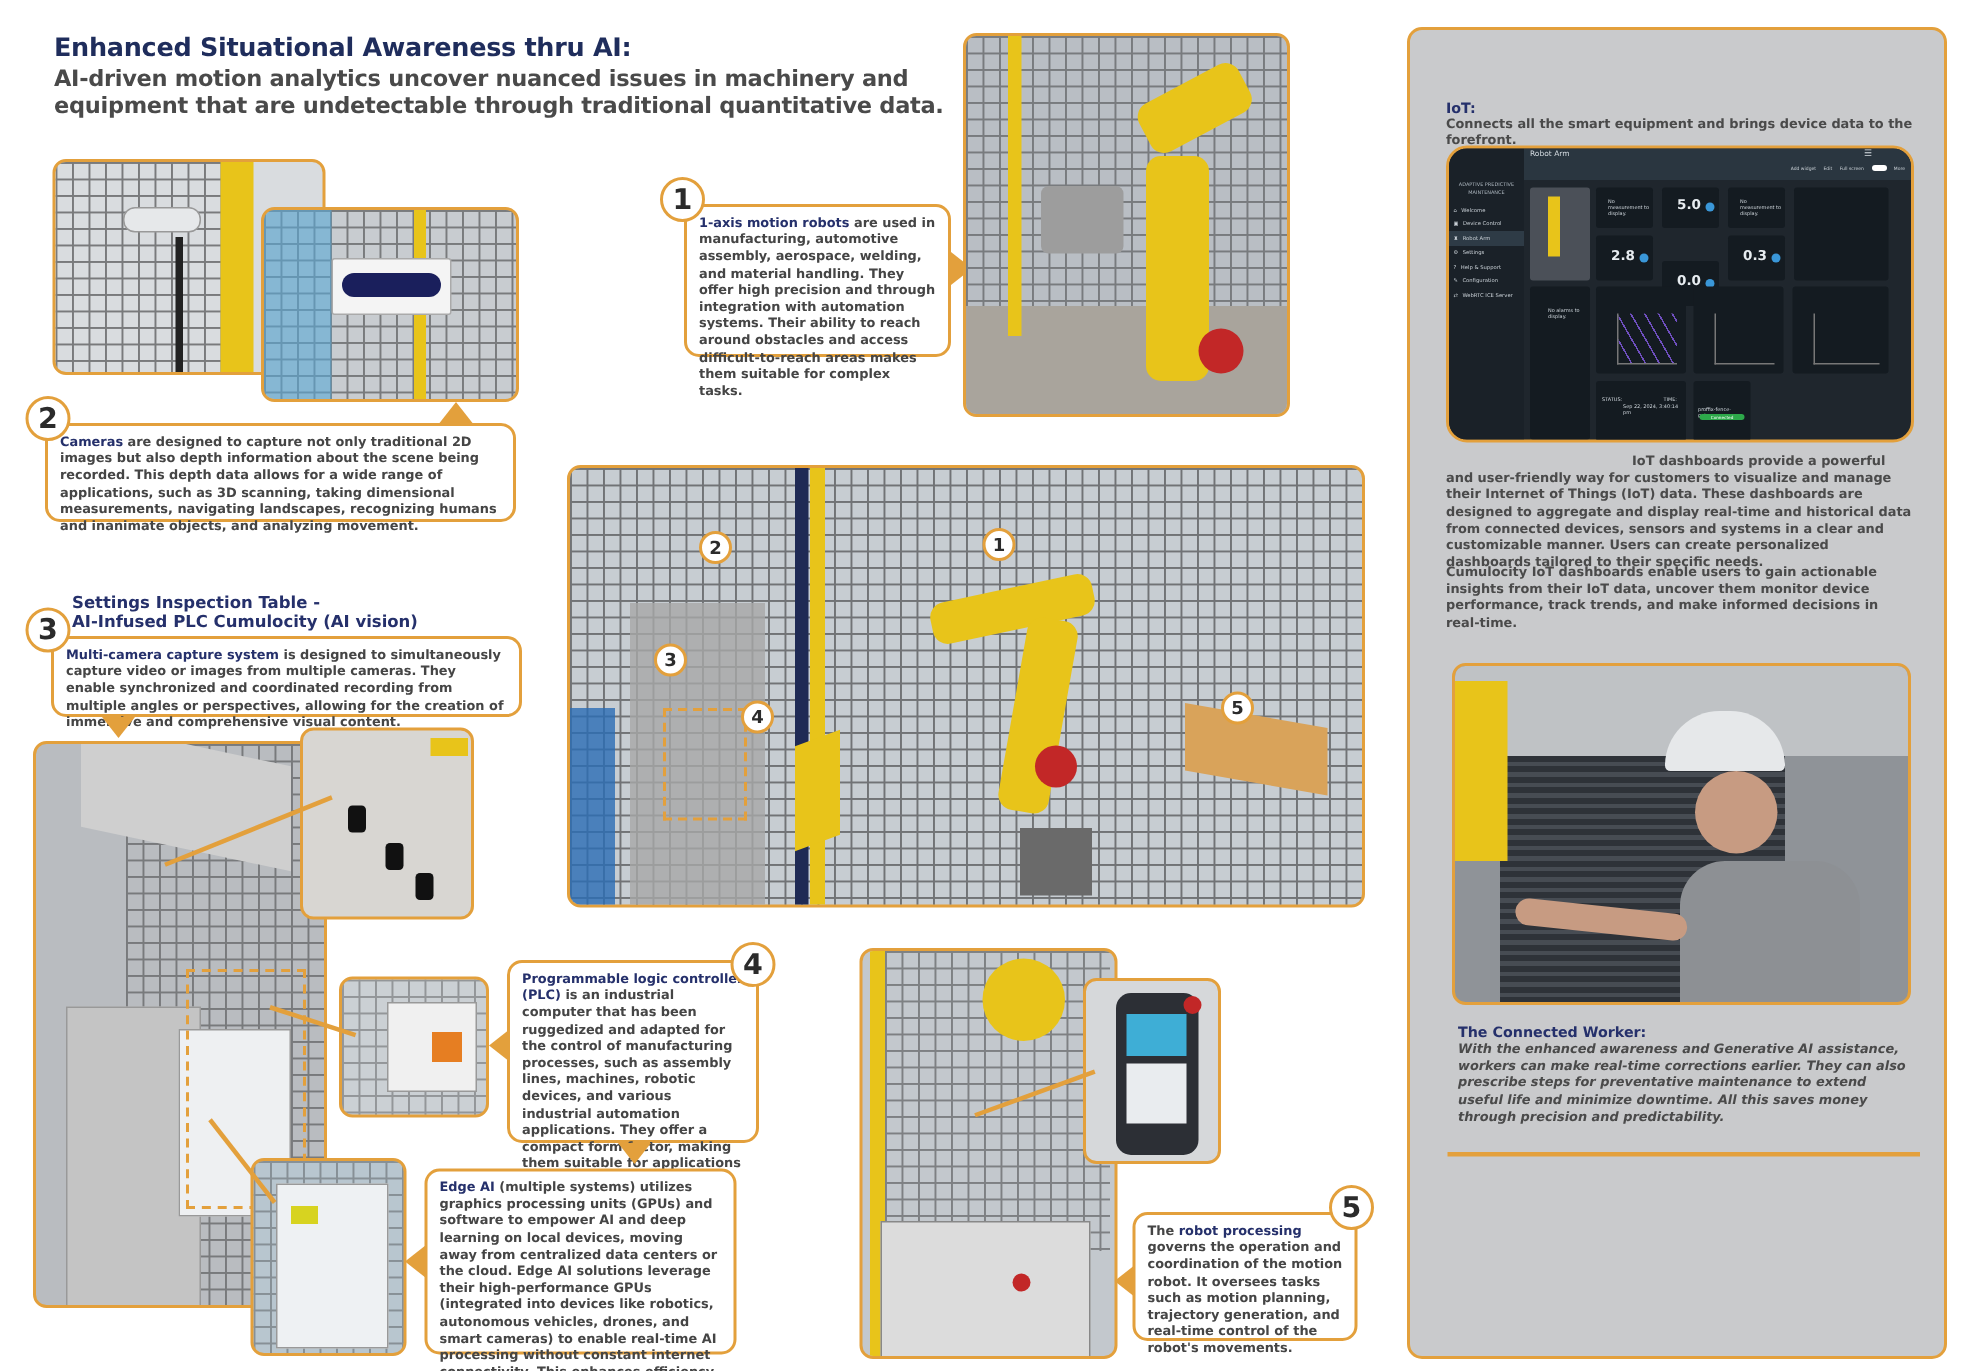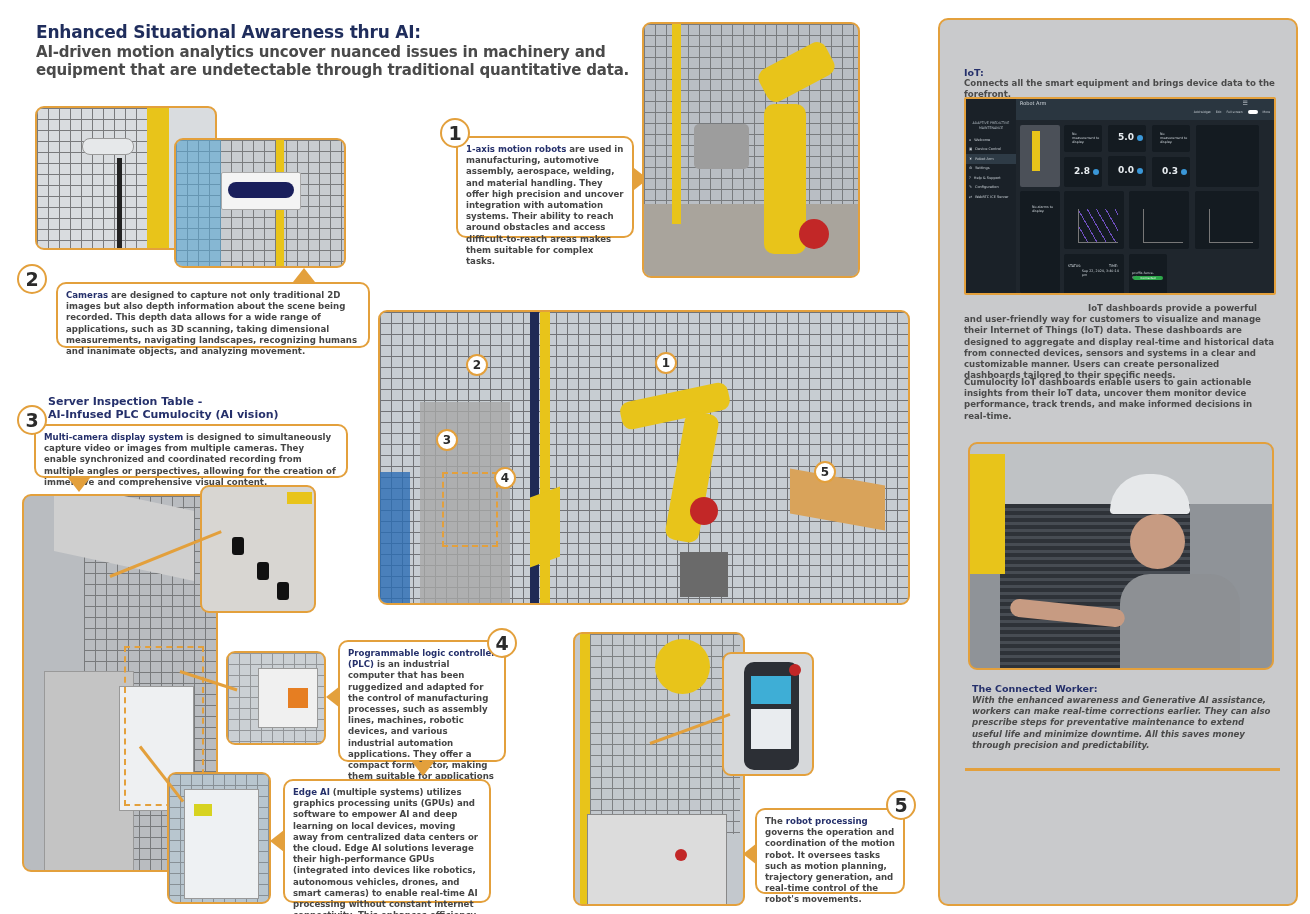--- a/index.html
+++ b/index.html
@@ -24,21 +24,21 @@
   
   .mesh { background-image: linear-gradient(#2b2b2b 1px, transparent 1px), linear-gradient(90deg, #2b2b2b 1px, transparent 1px); background-size: 11px 11px; }
   .yellow { background: #e8c41a; }
 
   
   .right-panel { left: 938px; top: 18px; width: 360px; height: 888px; background: #c9cacc; border: 2px solid #e3a03c; border-radius: 10px; }
   .rp-text { font-size: 8.6px; font-weight: bold; color: #4a4a4a; line-height: 11.2px; }
   .rp-heading { font-size: 9.5px; font-weight: bold; color: #25306b; }
 
   
-  .dash { left: 964px; top: 97px; width: 312px; height: 198px; background: #1f262d; border: 2px solid #e3a03c; border-radius: 2px; overflow: hidden; }
+  .dash { left: 964px; top: 97px; width: 312px; height: 198px; background: #1f262d; border: 2px solid #e3a03c; border-radius: 14px; overflow: hidden; }
   .dash .top { position: absolute; left: 50px; top: 0; right: 0; height: 21px; background: #2a3640; }
   .dash .side { position: absolute; left: 0; top: 0; width: 50px; bottom: 0; background: #1a2128; }
   .dash .side-item { font-size: 3.5px; color: #c9d0d6; height: 9.5px; display: flex; align-items: center; padding-left: 3px; gap: 3px; }
   .dash .side-item.active { background: #2e3b46; }
   .dash .w { position: absolute; background: #141b21; border-radius: 2px; }
   .dash .val { position: absolute; font-size: 9px; color: #e8edf1; font-weight: bold; }
   .dash .dot { position: absolute; width: 6px; height: 6px; border-radius: 50%; background: #3a97d8; }
   .dash .msg { position: absolute; font-size: 3.3px; color: #cfd6dc; line-height: 4px; }
 </style>
 </head>
@@ -55,31 +55,31 @@
 </div>
 <div class="abs photo" style="left:174px;top:138px;width:172px;height:130px;background:#c8ccd0;">
   <div class="abs mesh" style="left:0;top:0;width:172px;height:130px;opacity:.5;"></div>
   <div class="abs" style="left:0;top:0;width:45px;height:130px;background:#5aa9d6;opacity:.6;"></div>
   <div class="abs yellow" style="left:100px;top:0;width:8px;height:130px;"></div>
   <div class="abs" style="left:45px;top:32px;width:80px;height:38px;background:#f4f4f4;border-radius:2px;border:1px solid #aaa;"></div>
   <div class="abs" style="left:52px;top:42px;width:66px;height:16px;background:#1a1f5c;border-radius:8px;"></div>
 </div>
 <div class="abs tri-up" style="left:293px;top:268px;"></div>
 
-<div class="abs callout" style="left:30px;top:282px;width:314px;height:66px;margin-left:26px;">
+<div class="abs callout" style="left:30px;top:282px;width:314px;height:66px;">
   <span class="hl">Cameras</span><span> are designed to capture not only traditional 2D images but also depth information about the scene being recorded. This depth data allows for a wide range of applications, such as 3D scanning, taking dimensional measurements, navigating landscapes, recognizing humans and inanimate objects, and analyzing movement.</span>
 </div>
 <div class="abs num" style="left:17px;top:264px;">2</div>
 
 <div class="abs section-heading" style="left:48px;top:395px;">
-  <div>Server Inspection Table -</div>
+  <div>Settings Inspection Table -</div>
   <div>AI-Infused PLC Cumulocity (AI vision)</div>
 </div>
 <div class="abs callout" style="left:34px;top:424px;width:314px;height:54px;">
-  <span class="hl">Multi-camera display system</span><span> is designed to simultaneously capture video or images from multiple cameras. They enable synchronized and coordinated recording from multiple angles or perspectives, allowing for the creation of immersive and comprehensive visual content.</span>
+  <span class="hl">Multi-camera capture system</span><span> is designed to simultaneously capture video or images from multiple cameras. They enable synchronized and coordinated recording from multiple angles or perspectives, allowing for the creation of immersive and comprehensive visual content.</span>
 </div>
 <div class="abs num" style="left:17px;top:405px;">3</div>
 <div class="abs tri-down" style="left:68px;top:478px;"></div>
 
 <div class="abs photo" style="left:22px;top:494px;width:196px;height:378px;background:#b9bcc0;">
   <div class="abs mesh" style="left:60px;top:0;width:136px;height:378px;opacity:.45;"></div>
   <div class="abs" style="left:30px;top:0;width:140px;height:70px;background:#cfcfcf;transform:skewY(12deg);"></div>
   <div class="abs" style="left:20px;top:175px;width:90px;height:200px;background:#c4c4c4;border:1px solid #999;"></div>
   <div class="abs" style="left:95px;top:190px;width:75px;height:125px;background:#eef0f2;border:1px solid #999;"></div>
   <div class="abs" style="left:100px;top:150px;width:80px;height:160px;border:2px dashed #e3a03c;"></div>
@@ -114,21 +114,21 @@
 </div>
 <div class="abs num" style="left:487px;top:628px;">4</div>
 <div class="abs tri-down" style="left:412px;top:762px;"></div>
 
 <div class="abs tri-left" style="left:270px;top:830px;"></div>
 <div class="abs callout" style="left:283px;top:779px;width:208px;height:124px;">
   <span class="hl">Edge AI</span><span> (multiple systems) utilizes graphics processing units (GPUs) and software to empower AI and deep learning on local devices, moving away from centralized data centers or the cloud. Edge AI solutions leverage their high-performance GPUs (integrated into devices like robotics, autonomous vehicles, drones, and smart cameras) to enable real-time AI processing without constant internet connectivity. This enhances efficiency and responsiveness.</span>
 </div>
 
 <div class="abs callout" style="left:456px;top:136px;width:178px;height:102px;">
-  <span class="hl">1-axis motion robots</span><span> are used in manufacturing, automotive assembly, aerospace, welding, and material handling. They offer high precision and uncover integration with automation systems. Their ability to reach around obstacles and access difficult-to-reach areas makes them suitable for complex tasks.</span>
+  <span class="hl">1-axis motion robots</span><span> are used in manufacturing, automotive assembly, aerospace, welding, and material handling. They offer high precision and through integration with automation systems. Their ability to reach around obstacles and access difficult-to-reach areas makes them suitable for complex tasks.</span>
 </div>
 <div class="abs num" style="left:440px;top:118px;">1</div>
 <div class="abs tri-right" style="left:634px;top:168px;"></div>
 
 <div class="abs photo" style="left:642px;top:22px;width:218px;height:256px;background:#b9bec4;">
   <div class="abs mesh" style="left:0;top:0;width:218px;height:180px;opacity:.45;"></div>
   <div class="abs" style="left:0;top:180px;width:218px;height:76px;background:#a9a49c;"></div>
   <div class="abs yellow" style="left:28px;top:0;width:9px;height:200px;"></div>
   <div class="abs yellow" style="left:115px;top:30px;width:75px;height:36px;border-radius:10px;transform:rotate(-28deg);"></div>
   <div class="abs yellow" style="left:120px;top:80px;width:42px;height:150px;border-radius:10px;"></div>
@@ -220,21 +220,21 @@
     <div class="dot" style="left:29px;top:10px;"></div>
   </div>
   <div class="w" style="left:186px;top:26px;width:38px;height:27px;">
     <div class="msg" style="left:8px;top:7px;width:28px;">No measurement to display.</div>
   </div>
   <div class="w" style="left:230px;top:26px;width:63px;height:62px;"></div>
   <div class="w" style="left:98px;top:58px;width:38px;height:30px;">
     <div class="val" style="left:10px;top:9px;">2.8</div>
     <div class="dot" style="left:29px;top:12px;"></div>
   </div>
-  <div class="w" style="left:142px;top:57px;width:38px;height:30px;text-align:right;">
+  <div class="w" style="left:142px;top:75px;width:38px;height:30px;text-align:right;">
     <div class="val" style="left:10px;top:9px;">0.0</div>
     <div class="dot" style="left:29px;top:12px;"></div>
   </div>
   <div class="w" style="left:186px;top:58px;width:38px;height:30px;">
     <div class="val" style="left:10px;top:9px;">0.3</div>
     <div class="dot" style="left:29px;top:12px;"></div>
   </div>
   <div class="w" style="left:54px;top:92px;width:40px;height:102px;">
     <div class="msg" style="left:12px;top:14px;width:26px;">No alarms to display.</div>
   </div>

